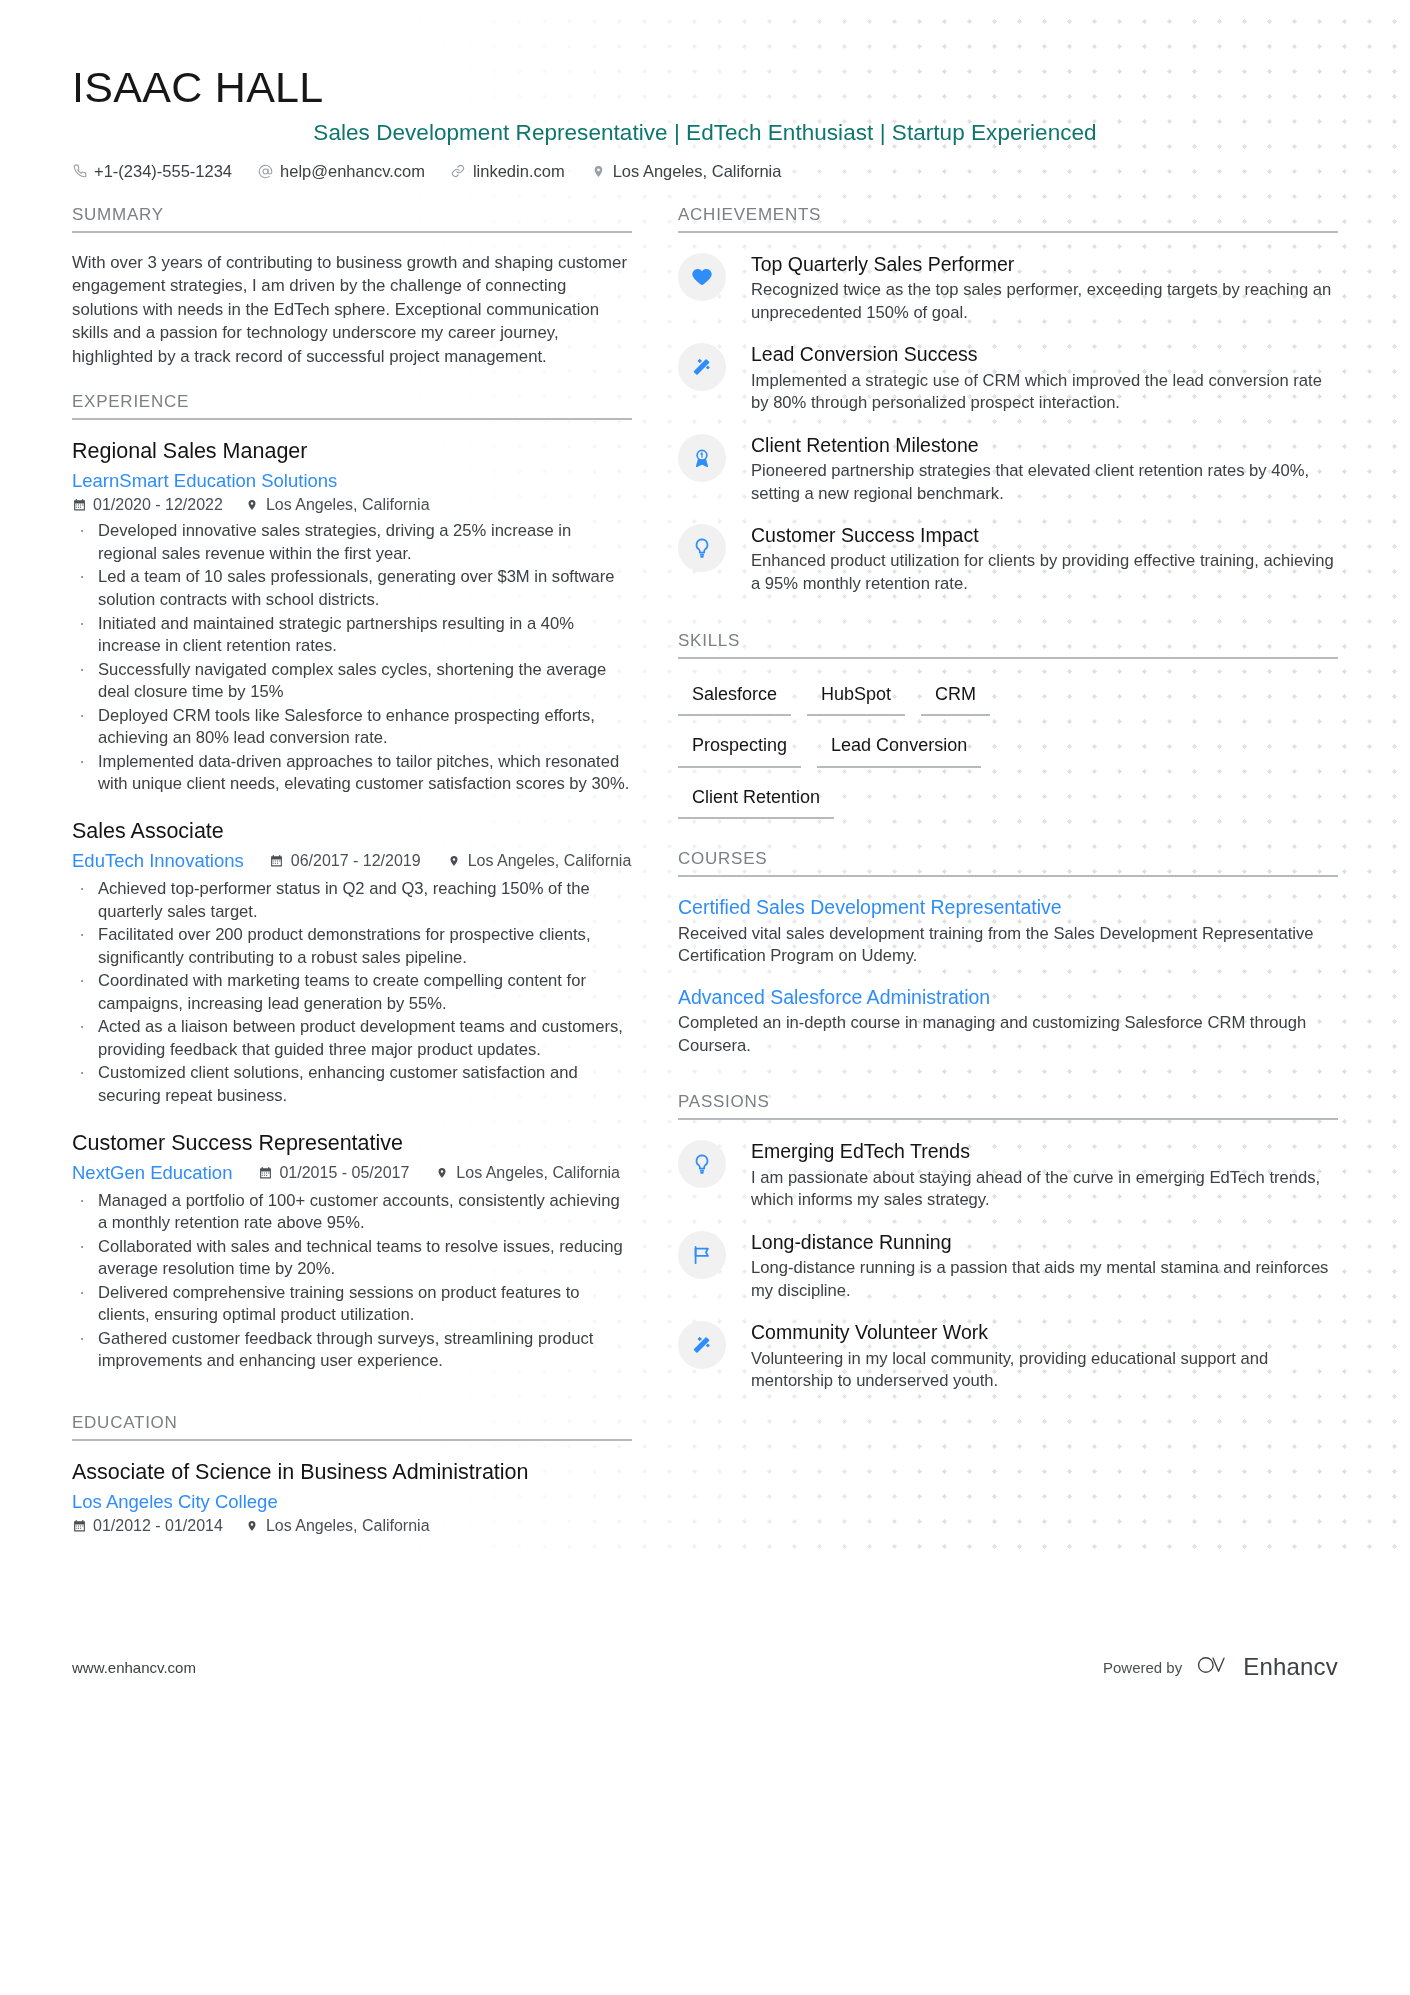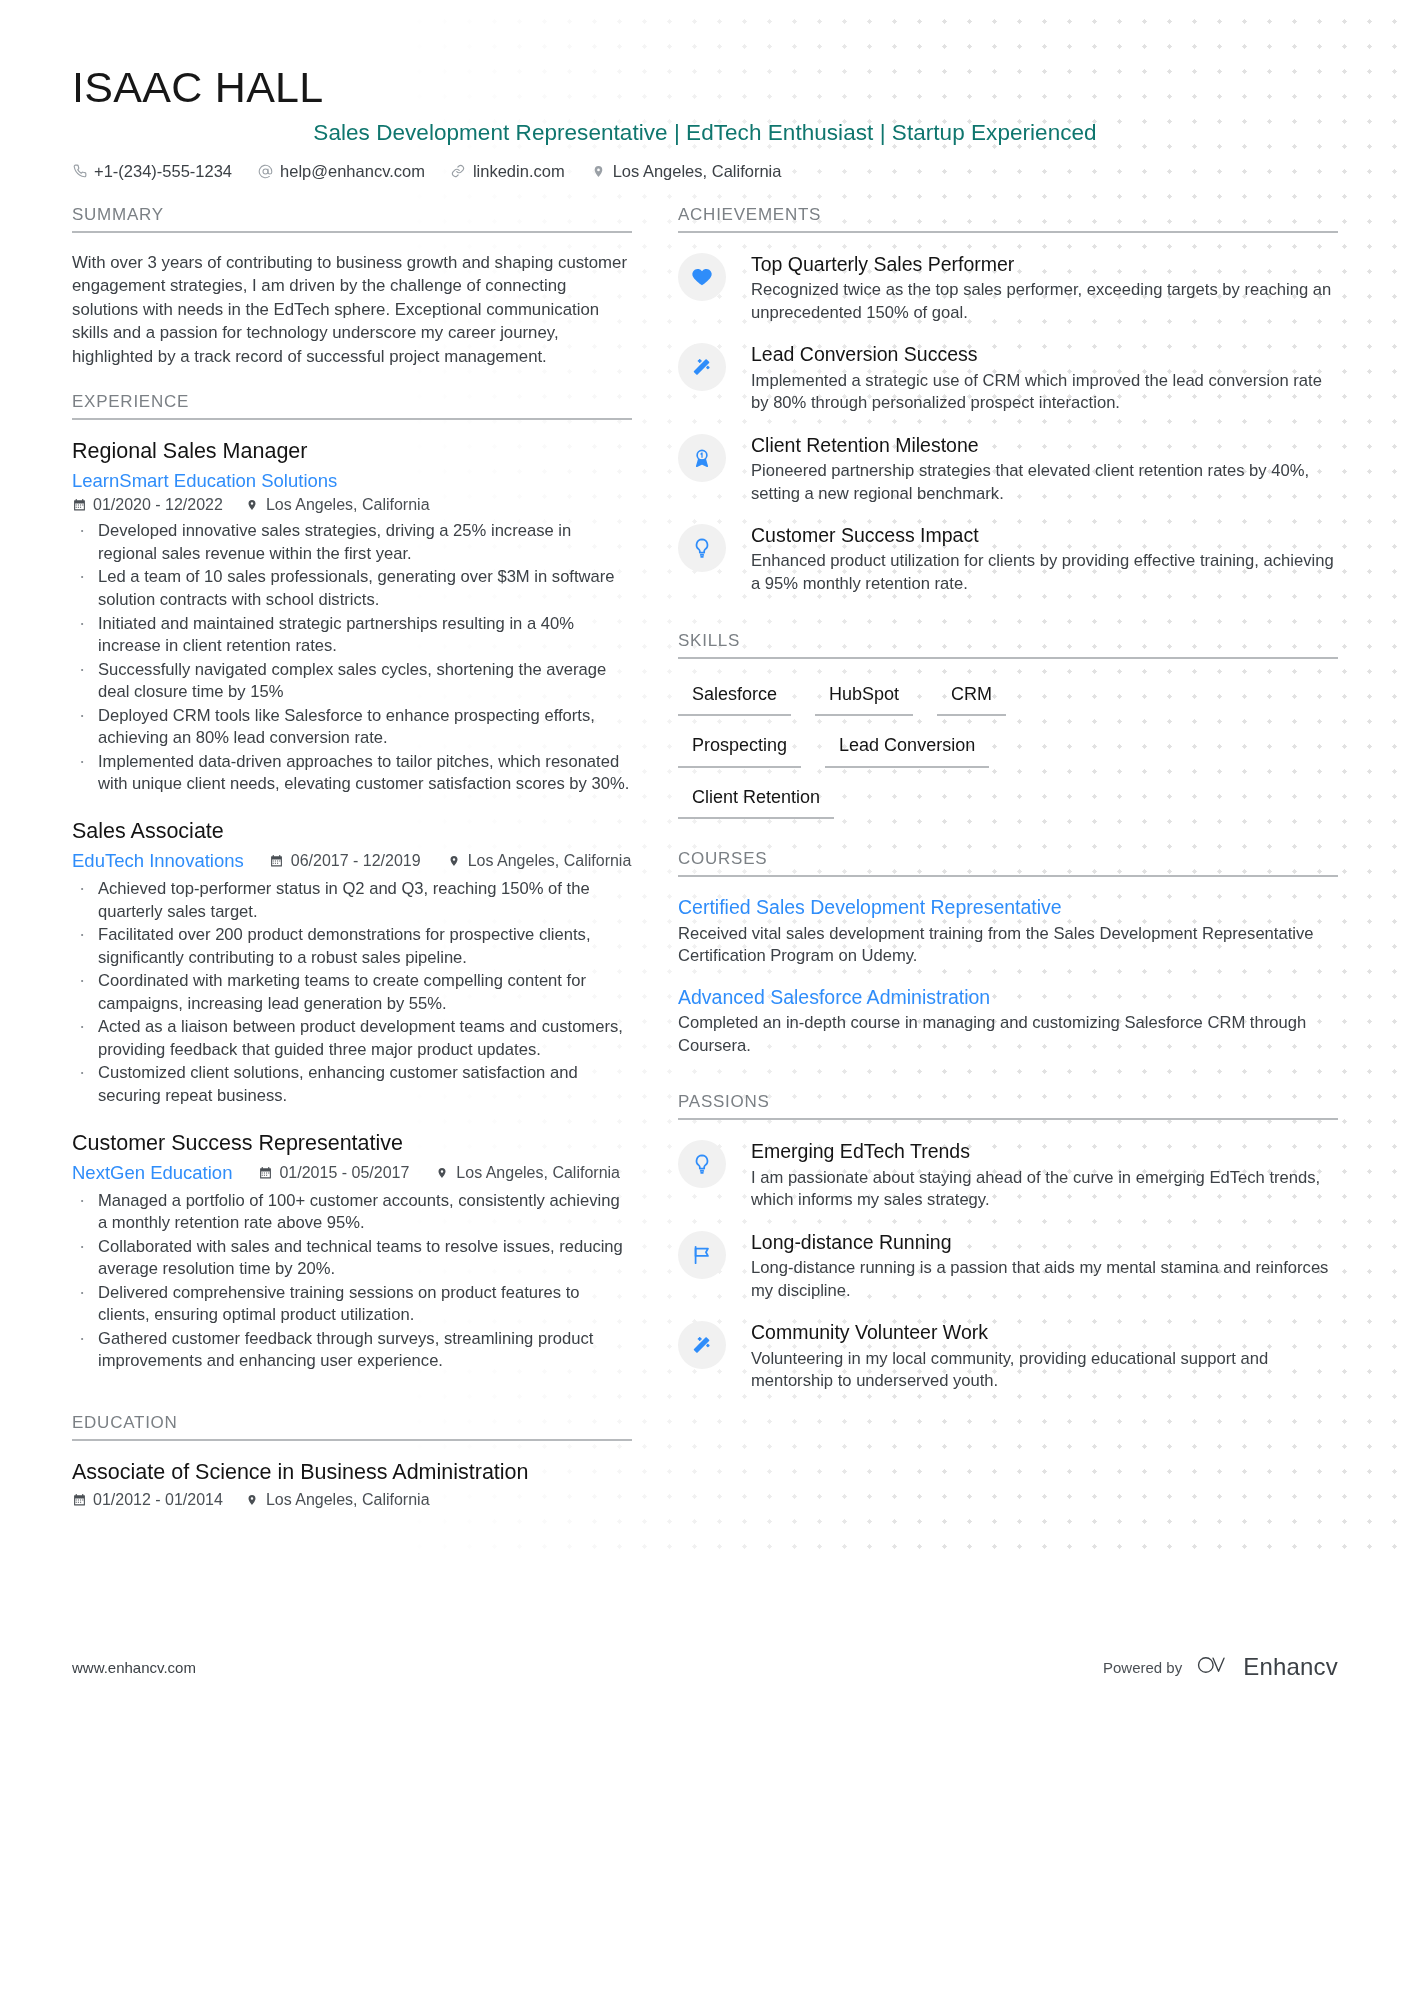--- a/index.html
+++ b/index.html
@@ -197,21 +197,21 @@
   .icon-desc {
     font-size: 16.6px;
     line-height: 1.36;
     color: #3c4146;
   }
 
   
   .skills-wrap {
     display: flex;
     flex-wrap: wrap;
-    gap: 4px 24px;
+    gap: 4px 16px;
     margin-bottom: 12px;
   }
   .skill-tag {
     font-size: 18px;
     color: #141414;
     padding: 7px 14px 9px 14px;
     border-bottom: 2px solid #b7babd;
     line-height: 1.2;
     white-space: nowrap;
   }
@@ -429,20 +429,21 @@
         </div>
 
         <div class="block-gap"></div>
 
         <div class="section">
           <div class="section-title">EDUCATION</div>
           <div class="section-rule"></div>
 
           <div class="entry">
             <div class="entry-title">Associate of Science in Business Administration</div>
+            <div class="entry-org">Los Angeles City College</div>
             <div class="entry-meta">
               <span class="meta-item">
                 <span class="m-icon">
                   <svg width="13" height="14" viewBox="0 0 24 24" fill="currentColor">
                       <path d="M7 1v2h10V1h2v2h2a1 1 0 0 1 1 1v17a1 1 0 0 1-1 1H3a1 1 0 0 1-1-1V4a1 1 0 0 1 1-1h2V1h2zm13 8H4v11h16V9zM7 11v2H5v-2h2zm4 0v2H9v-2h2zm4 0v2h-2v-2h2zm4 0v2h-2v-2h2zM7 15v2H5v-2h2zm4 0v2H9v-2h2zm4 0v2h-2v-2h2z"></path>
                     </svg>
                 </span>
                 <span>01/2012 - 01/2014</span>
               </span>
               <span class="meta-item">

